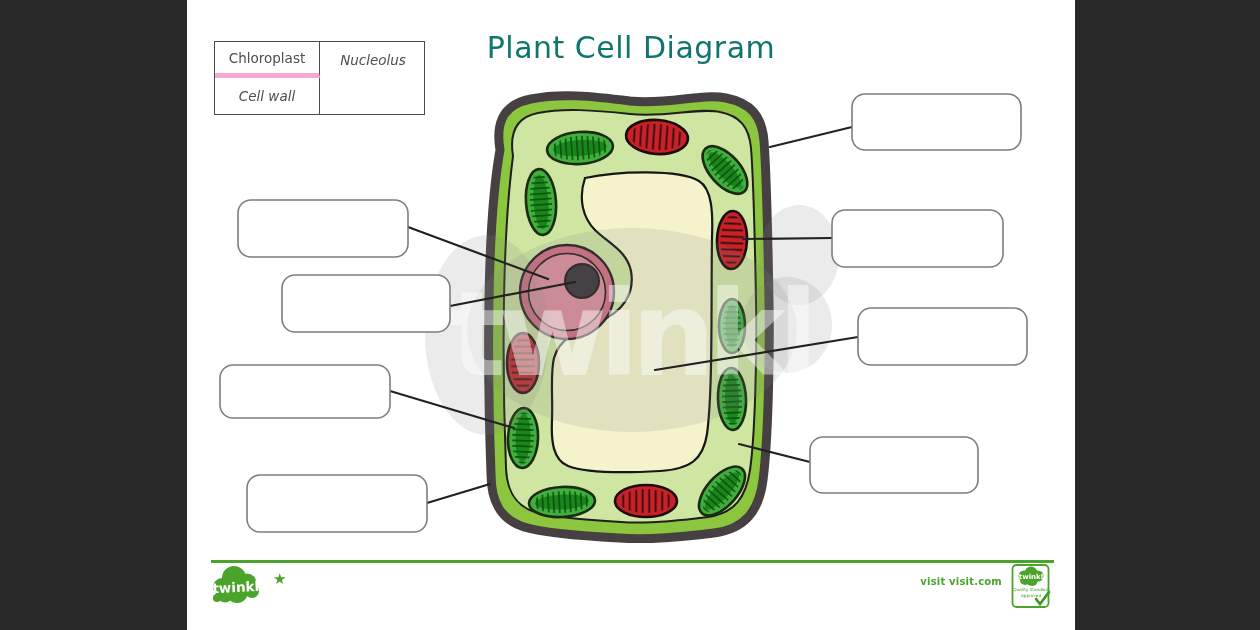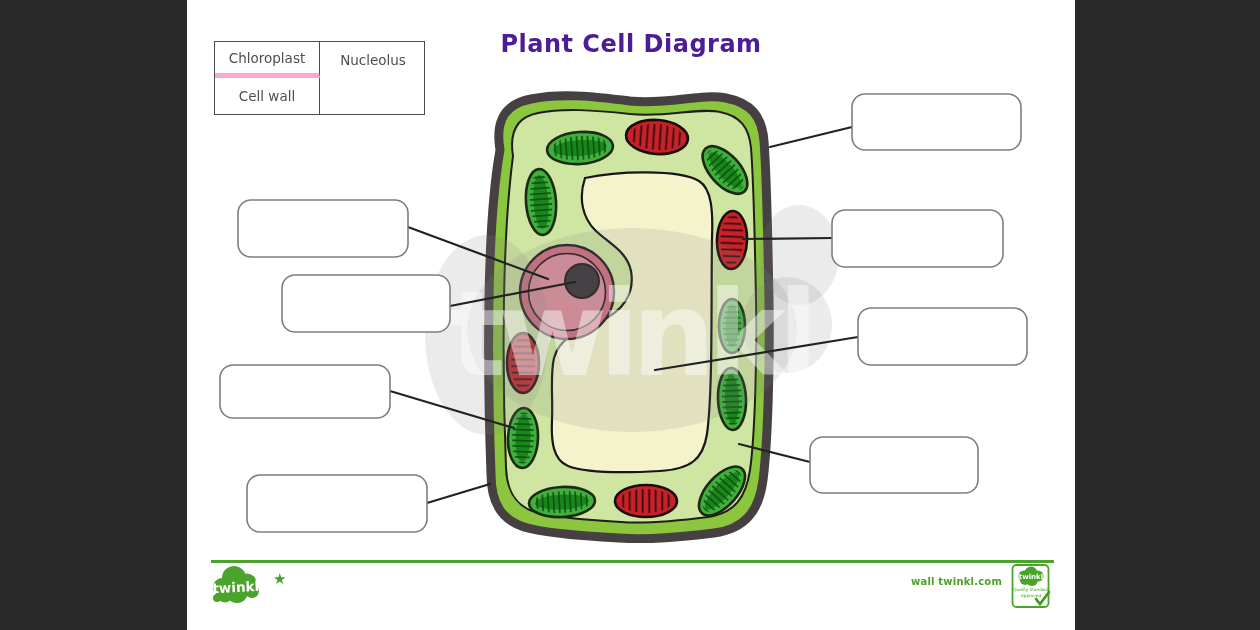--- a/index.html
+++ b/index.html
@@ -1,29 +1,29 @@
 <!DOCTYPE html>
 <html><head>
 <meta charset="utf-8">
 <style>
   html,body{margin:0;padding:0;width:1260px;height:630px;overflow:hidden;background:#282828;
             font-family:"DejaVu Sans",sans-serif;}
   .sidebar{position:absolute;top:0;height:630px;background:#282828;}
   .sidebar.left{left:0;width:187px;}
   .sidebar.right{left:1075px;width:185px;}
   .page{position:absolute;left:187px;top:0;width:888px;height:630px;background:#ffffff;}
-  .title{position:absolute;left:0;right:0;top:30px;text-align:center;font-size:24px;
-         font-weight:bold;color:#4c1d95;letter-spacing:.5px;}
+  .title{position:absolute;left:0;right:0;top:30px;text-align:center;font-size:30px;
+         font-weight:normal;color:#0f766e;letter-spacing:.5px;}
   
   .wordbank{position:absolute;left:27px;top:41px;width:211px;border:1.2px solid #4a4a4a;
             display:grid;grid-template-columns:105px 106px;grid-auto-rows:36px;box-sizing:border-box;}
   .wb-cell{display:flex;align-items:center;justify-content:center;font-size:13.5px;color:#4e4e4e;
            border-right:1px solid #4a4a4a;border-bottom:5px solid #f9a8d4;white-space:nowrap;}
   .wb-cell:nth-child(2n){border-right:none;text-align:center;}
-  .wb-cell:nth-last-child(-n+2){border-bottom:none;}
+  .wb-cell:nth-last-child(-n+2){border-bottom:none;font-style:italic;}
   
   .diagram{position:absolute;left:0;top:0;width:888px;height:630px;}
   .cell-outer{fill:#8cc63e;stroke:#474043;stroke-width:9;stroke-linejoin:round;}
   .cell-inner{fill:#cfe5a2;stroke:#1e1e1e;stroke-width:2;}
   .vacuole{fill:#f4f3cb;stroke:#161616;stroke-width:2.2;}
   .chloro-base{fill:#3fb03c;stroke:#1c2a12;stroke-width:2.6;}
   .chloro-band{fill:#0f7d12;opacity:.8;}
   .chloro-hatch{fill:url(#chloroHatch);}
   .mito-base{fill:#c92127;stroke:#1c0b0c;stroke-width:2.6;}
   .mito-hatch{fill:url(#mitoHatch);}
@@ -185,21 +185,21 @@
       <circle cx="43" cy="26" r="7"></circle>
         <circle cx="28" cy="27" r="11"></circle>
         <circle cx="16" cy="30" r="7.5"></circle>
       <circle cx="8" cy="33" r="4"></circle>
     </g>
     <text class="logo-text" x="27" y="27" font-size="13.5" text-anchor="middle" transform="rotate(-3 27 27)">twinkl</text>
   </svg>
 
   <div class="star">★</div>
 
-  <div class="visit">wall twinkl.com</div>
+  <div class="visit">visit visit.com</div>
 
   <svg class="badge-svg" width="40" height="48" viewBox="0 0 40 48">
     <rect x="1.5" y="2" width="36" height="42" rx="4" fill="#ffffff" stroke="#4aa32a" stroke-width="1.8"></rect>
     <g fill="#4aa32a">
       <circle cx="13" cy="13" r="5.5"></circle>
         <circle cx="20" cy="10" r="6.5"></circle>
         <circle cx="27" cy="13" r="5.5"></circle>
       <circle cx="21" cy="17" r="6"></circle>
         <circle cx="14" cy="17" r="5"></circle>
     </g>

